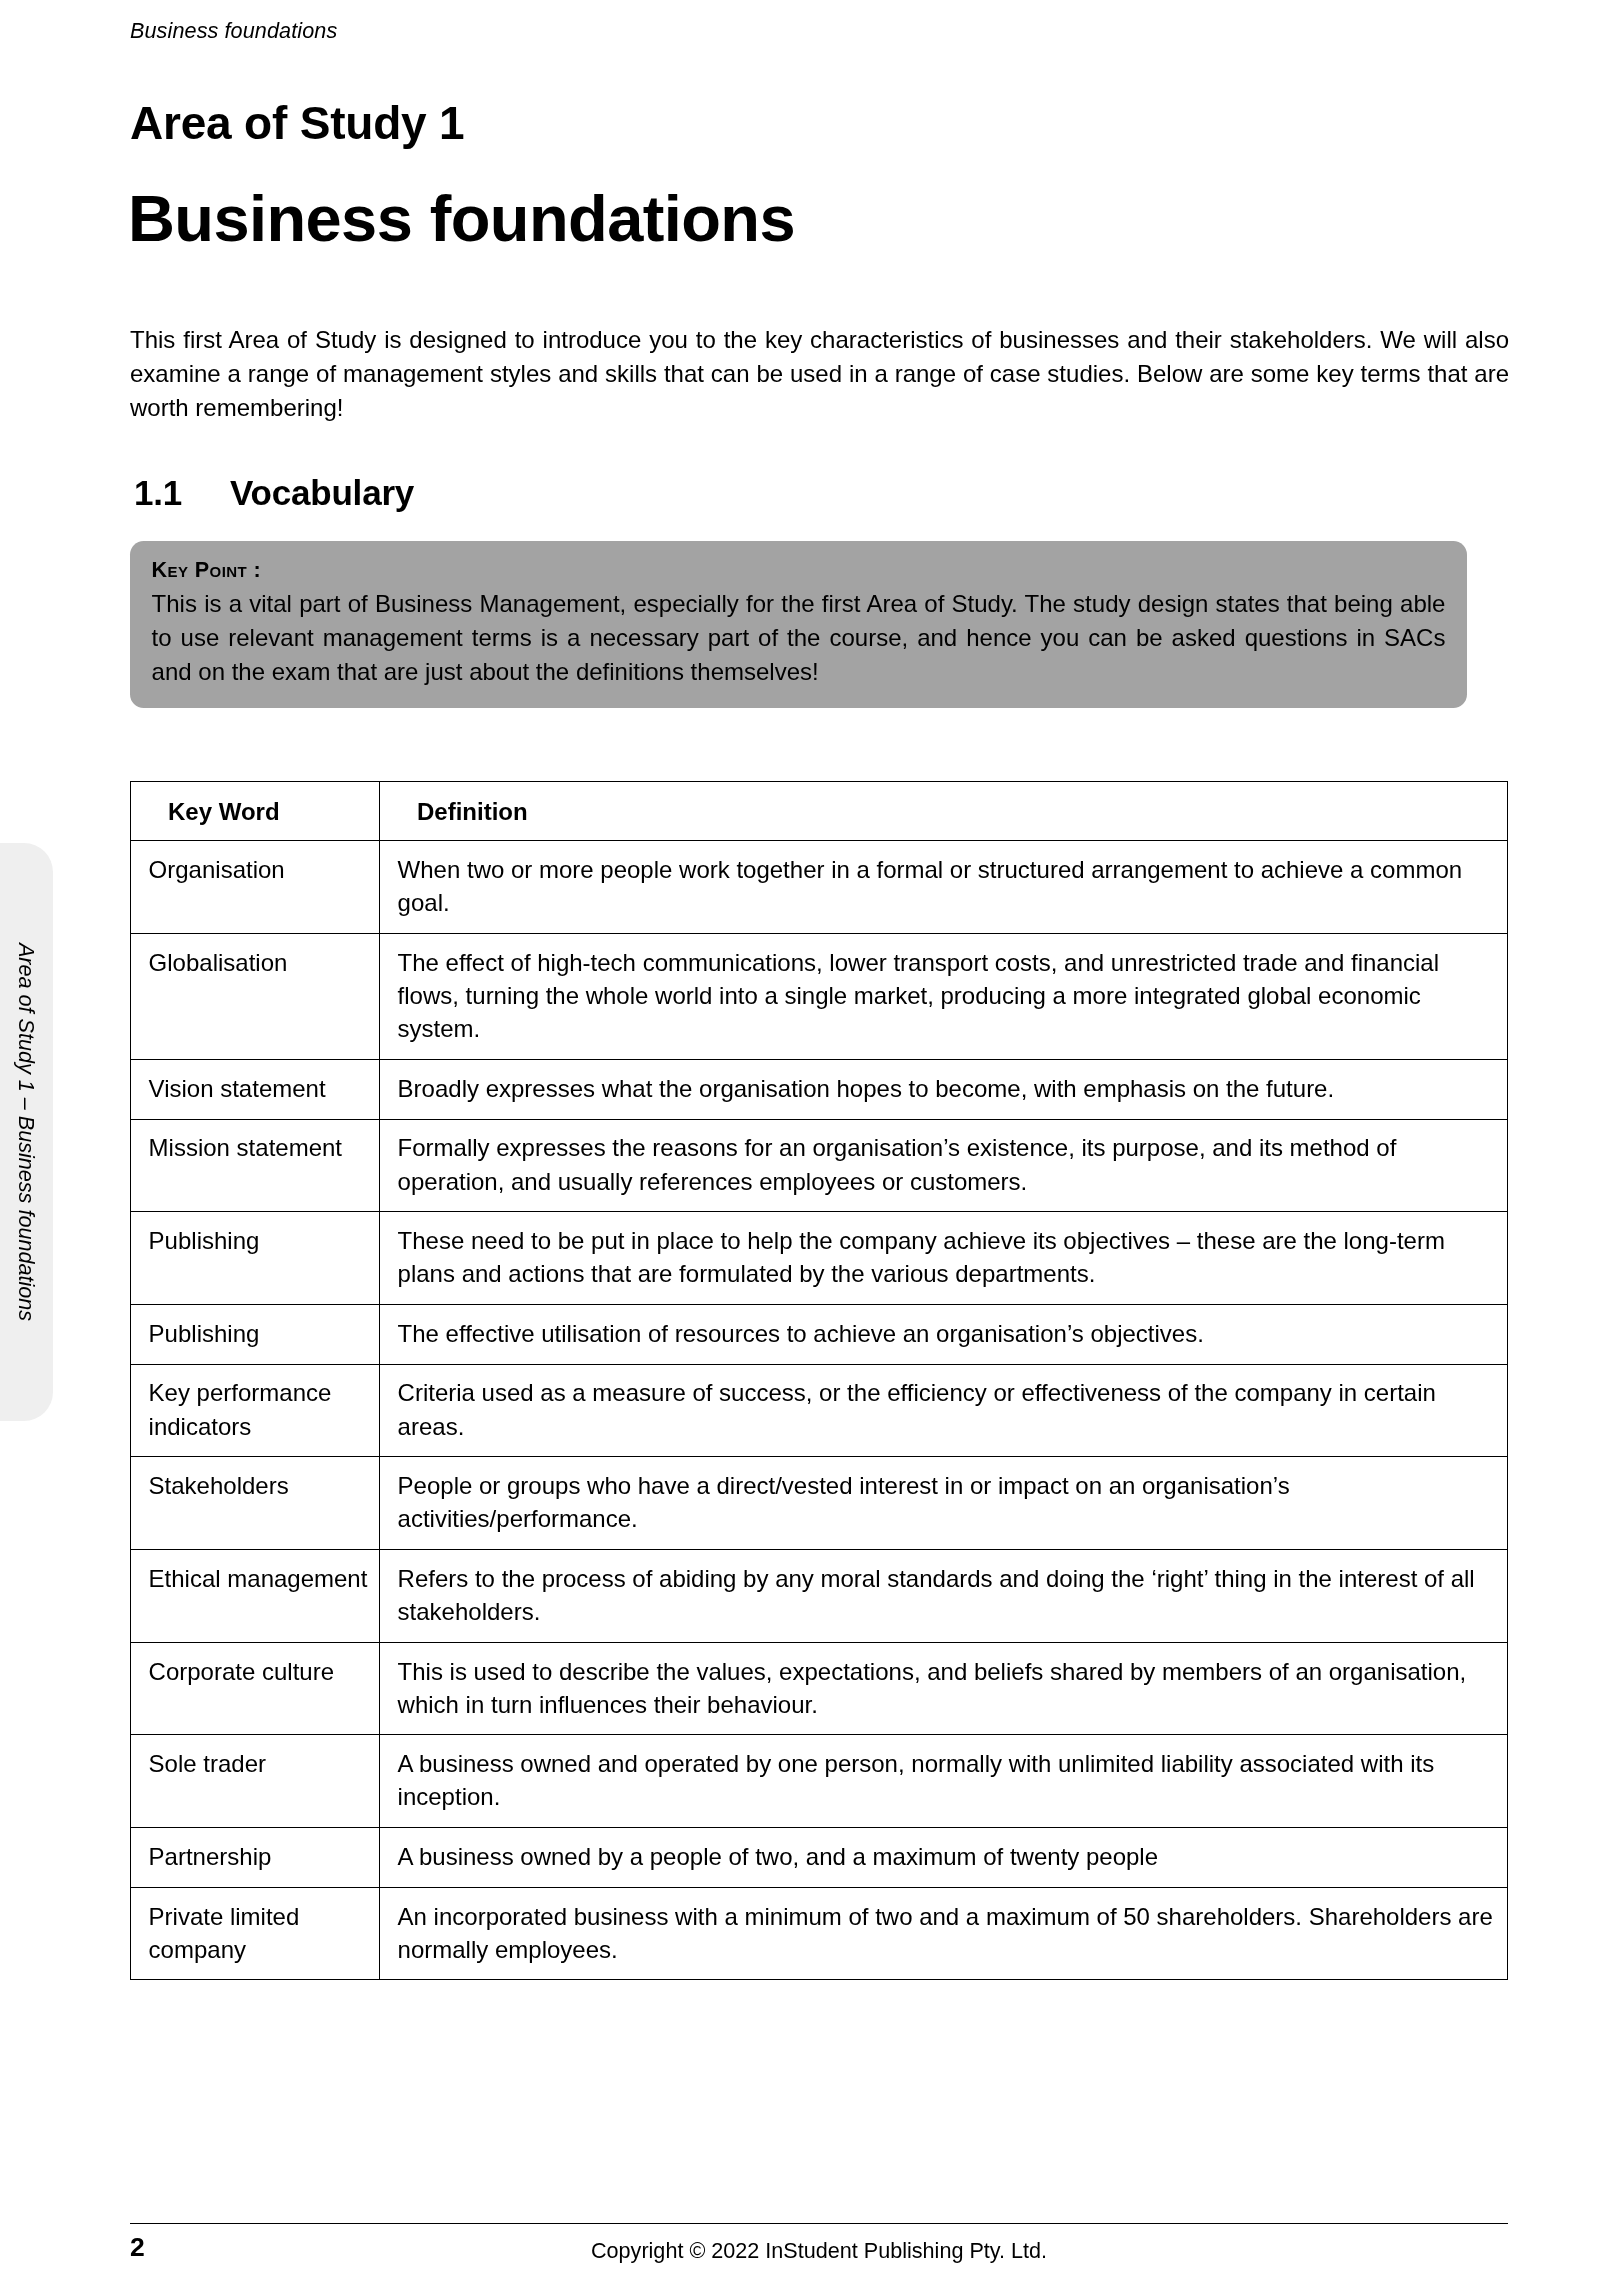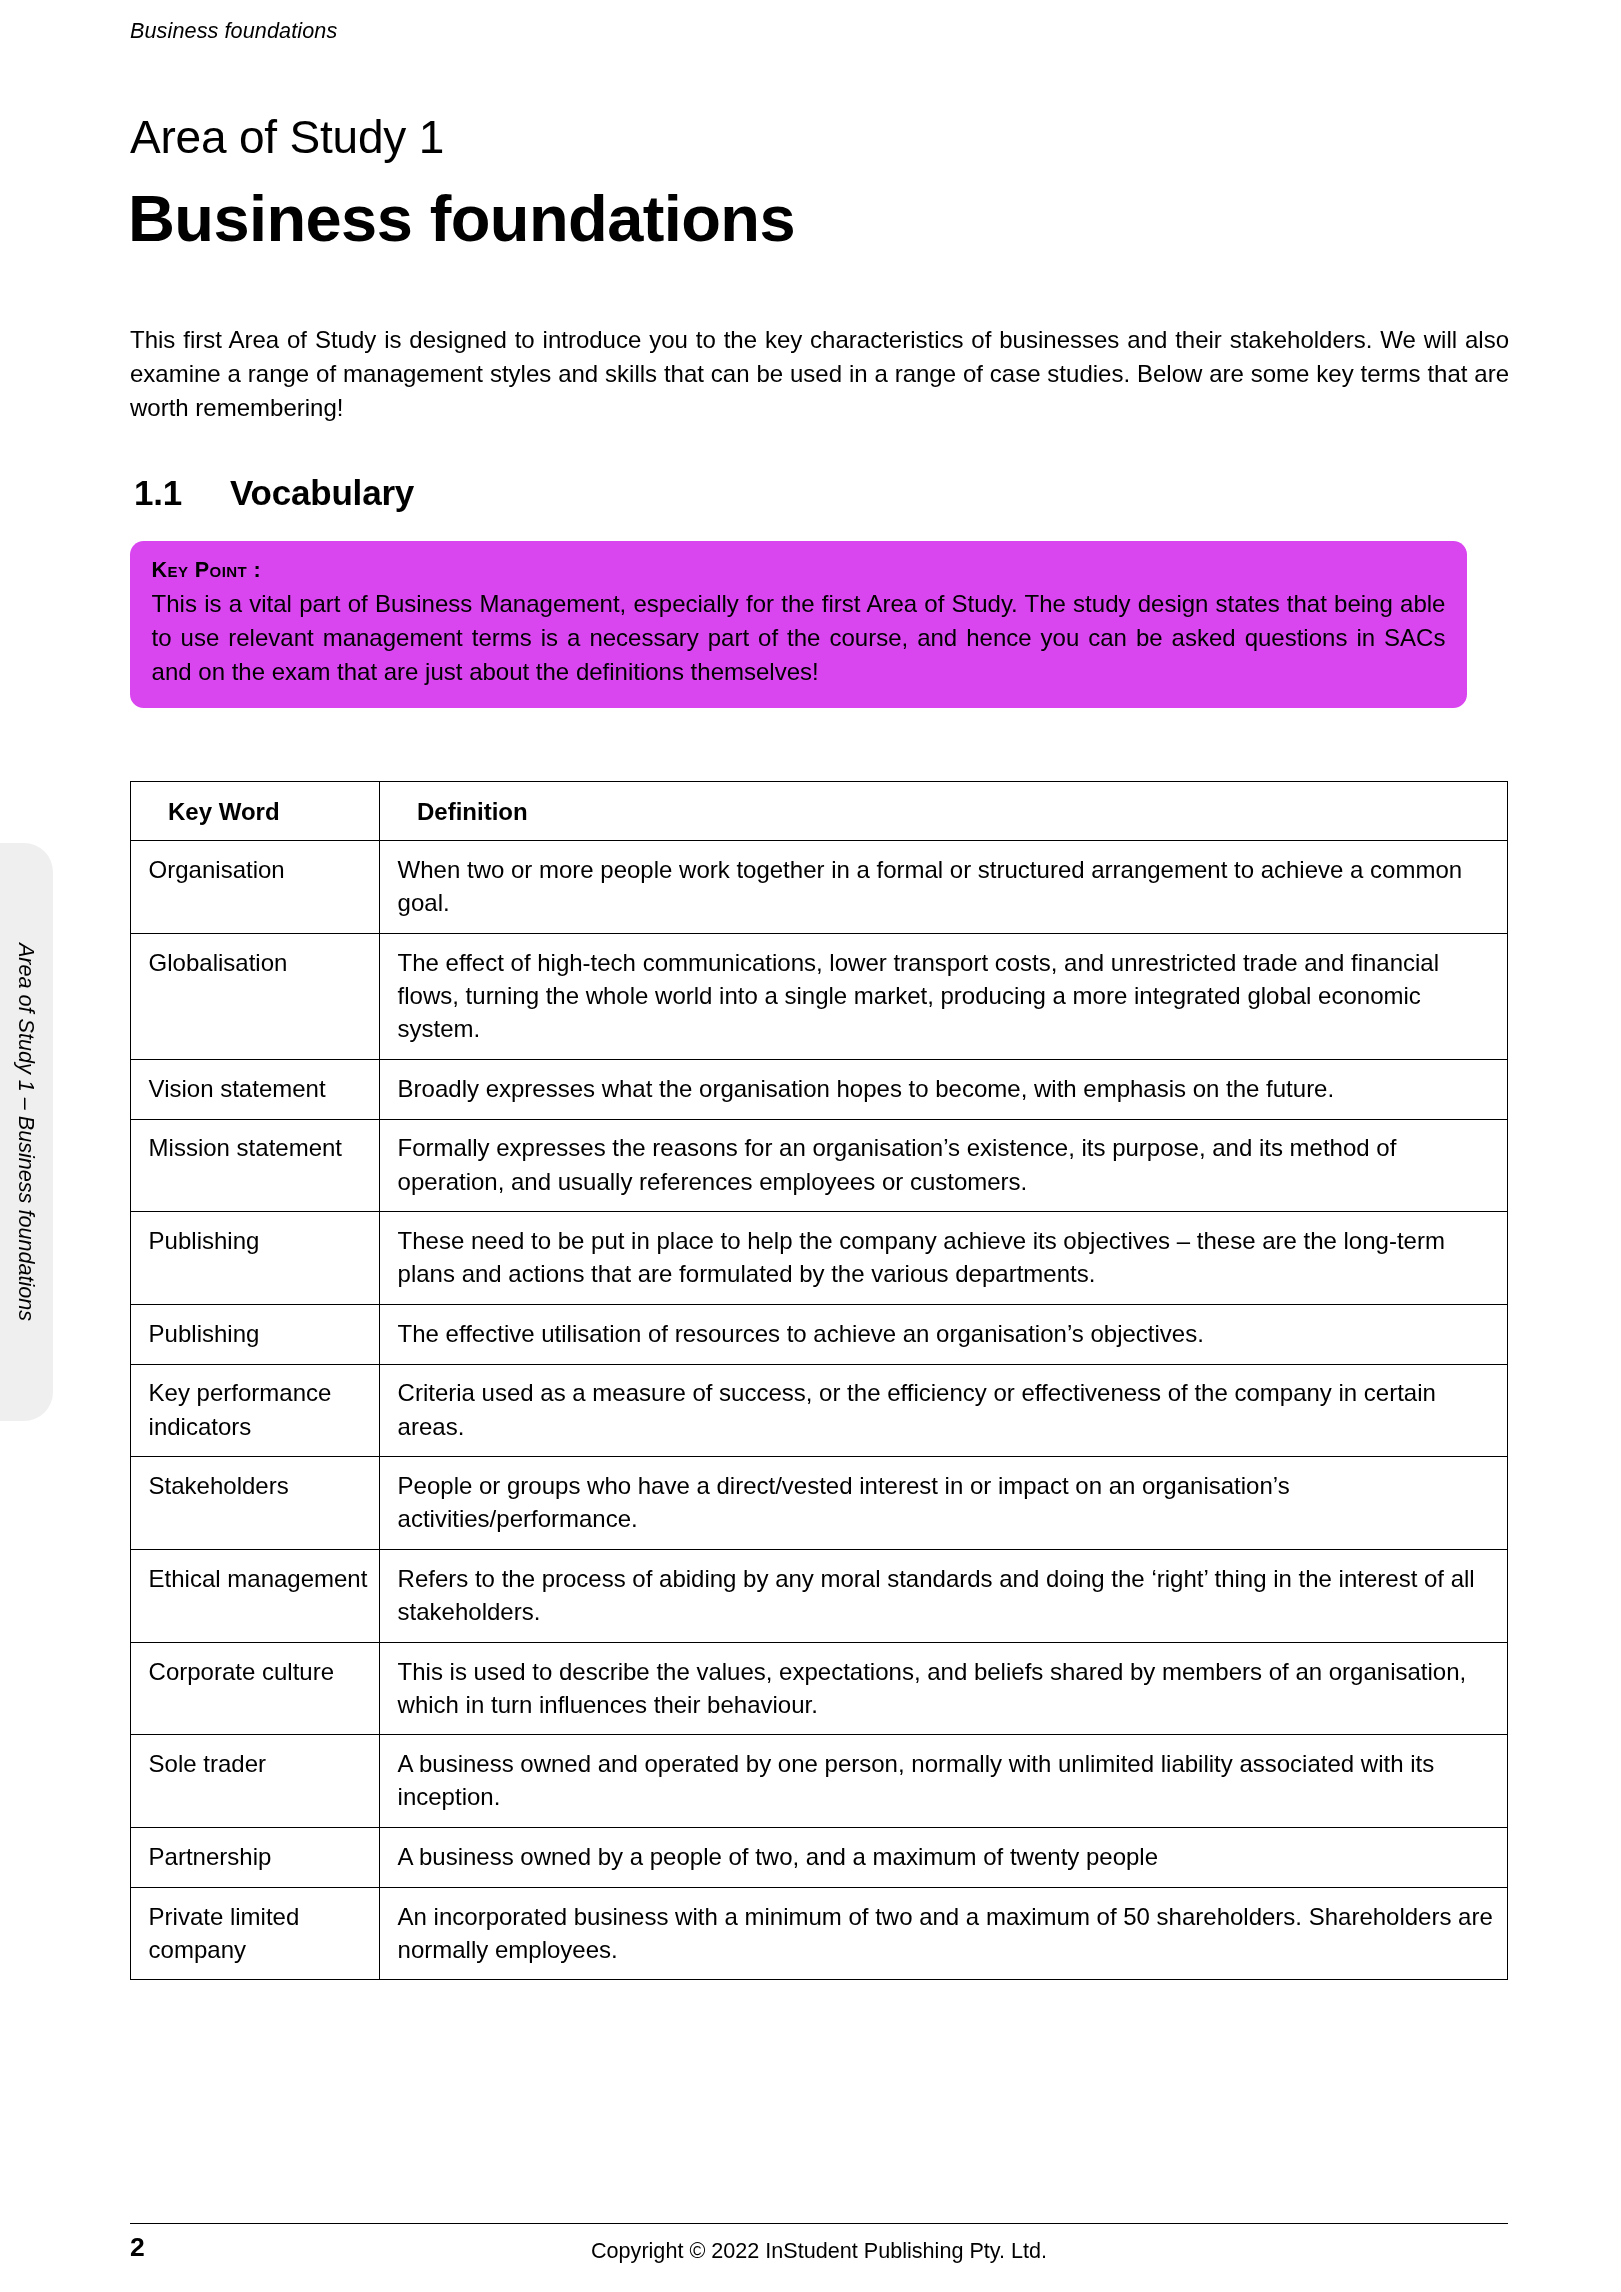--- a/index.html
+++ b/index.html
@@ -59,23 +59,23 @@
     font-style: italic;
     font-size: 21.6px;
     white-space: nowrap;
     color: #000;
   }
 
   h1.aos {
     margin: 0;
     position: absolute;
     left: 130px;
-    top: 114px;
+    top: 100px;
     font-size: 46px;
-    font-weight: normal;
+    font-weight: bold;
     font-stretch: condensed;
     letter-spacing: -0.2px;
     line-height: 1.0;
   }
 
   h1.title {
     margin: 0;
     position: absolute;
     left: 128px;
     top: 186px;
@@ -111,21 +111,21 @@
   h2.section .num { display: inline-block; width: 96px; }
 
   
   .keypoint {
     position: absolute;
     left: 130px;
     top: 541px;
     width: 1337px;
     padding: 15.7px 21.6px 19.6px 21.6px;
     box-sizing: border-box;
-    background: #d946ef;
+    background: #a3a3a3;
     border-radius: 13.7px;
   }
   .keypoint-label {
     font-size: 21.6px;
     font-weight: bold;
     font-variant: small-caps;
     letter-spacing: 0.4px;
     margin-bottom: 3.9px;
   }
   .keypoint-body {

